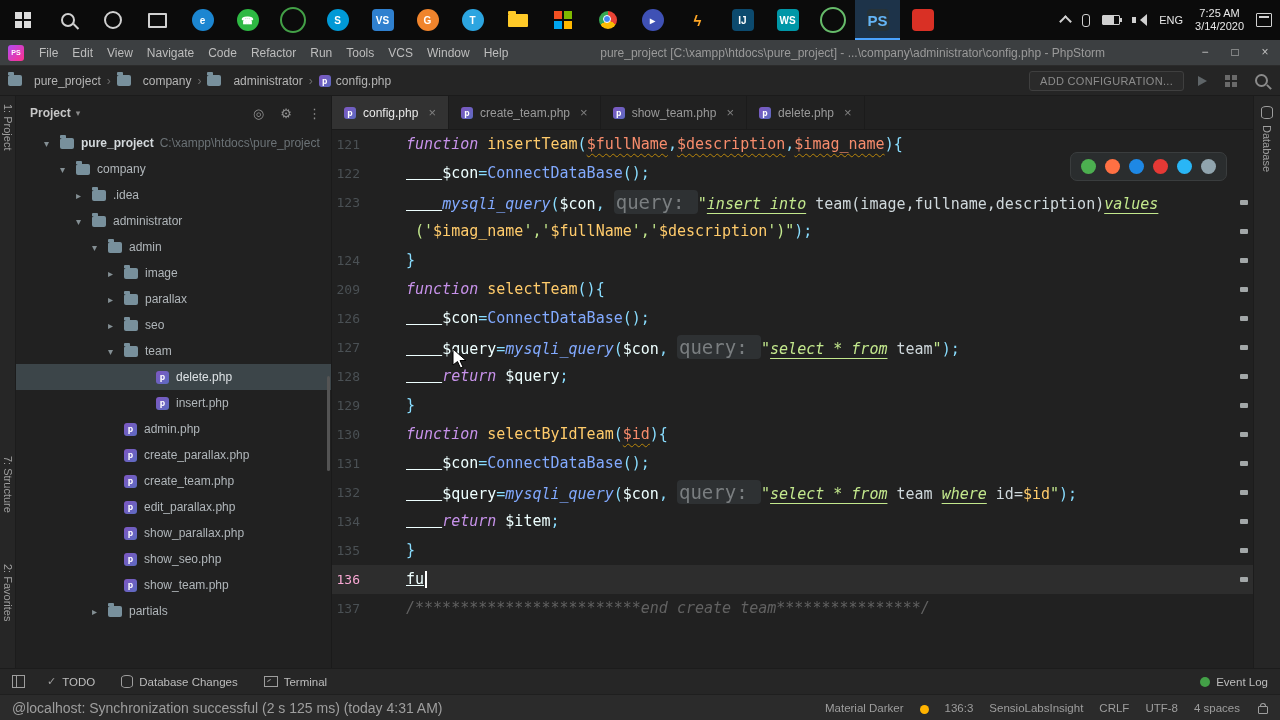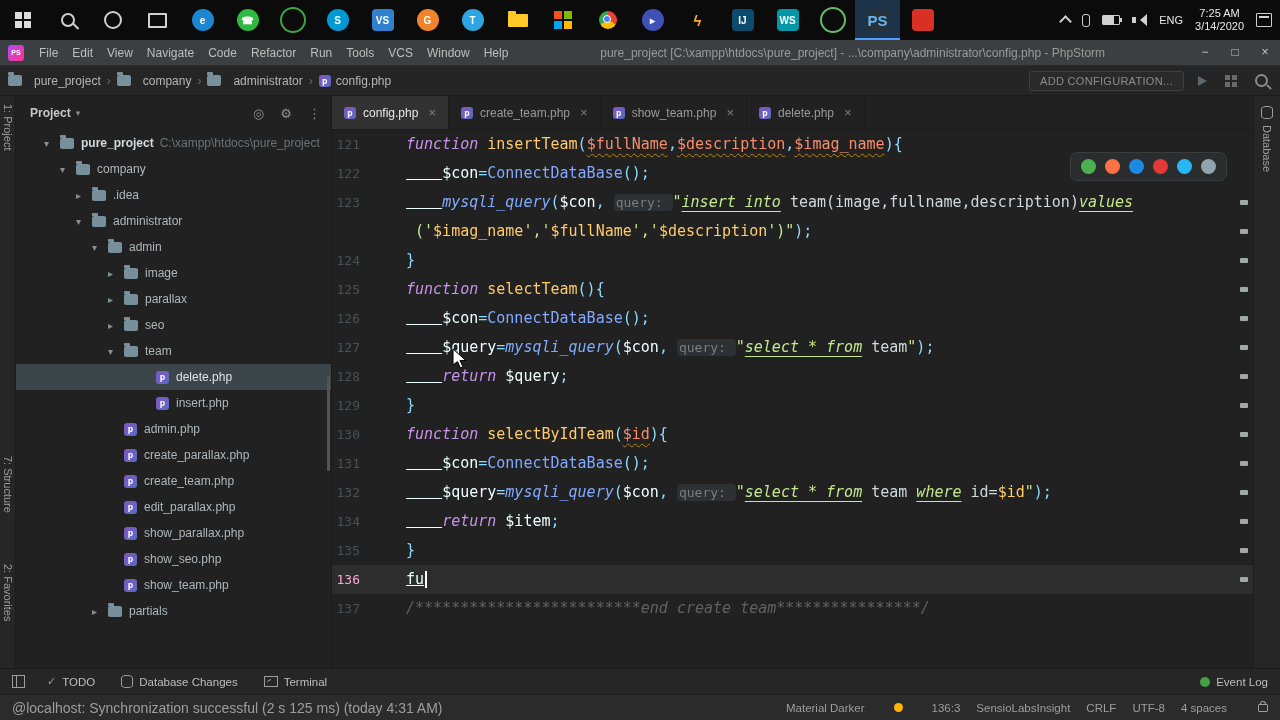--- a/index.html
+++ b/index.html
@@ -100,21 +100,21 @@
   .sg-fn{color:#FFCB6B;}
   .sg-pa{color:#F78C6C;text-decoration:underline wavy #b8860b;text-decoration-thickness:1px;text-underline-offset:4px;}
   .sg-va{color:#EEFFFF;}
   .sg-ca{color:#82AAFF;}
   .sg-cai{color:#82AAFF;font-style:italic;}
   .sg-pu{color:#89DDFF;}
   .sg-st{color:#C3E88D;}
   .sg-sq{color:#C3E88D;font-style:italic;text-decoration:underline;text-underline-offset:4px;}
   .sg-si{color:#CFD8DC;}
   .sg-sv{color:#FFCB6B;}
-  .sg-hint{color:#7a7e80;background:#2e3133;border-radius:4px;padding:1px 2px;font-size:13px;text-align:right;}
+  .sg-hint{color:#7a7e80;background:#2e3133;border-radius:4px;padding:1px 2px;font-size:19px;text-align:right;}
   .sg-cm{color:#616161;font-style:italic;}
   .sg-tx{color:#EEFFFF;text-decoration:underline;}
   .caret{display:inline-block;width:2px;height:17px;background:#fff;vertical-align:text-bottom;margin-left:1px;}
   .browsers{position:absolute;top:56px;right:26px;display:flex;gap:9px;padding:6px 10px;background:#2a2d2e;border:1px solid #3a3d3e;border-radius:7px;}
   .bicon{width:15px;height:15px;border-radius:50%;}
   .marks{position:absolute;right:5px;top:104px;}
   .mark{width:8px;height:5px;background:#b9bec0;border-radius:1px;margin-bottom:24px;opacity:.85;}
   
   .bottombar{height:26px;background:#262626;border-top:1px solid #1c1c1c;box-sizing:border-box;display:flex;align-items:center;padding:0 12px;gap:22px;}
   .bb-left{display:flex;gap:26px;}
@@ -123,21 +123,21 @@
   .bb-ic{color:#9e9e9e;font-size:11px;display:inline-flex;}
   .bb-switch{width:11px;height:11px;border:1px solid #9e9e9e;background:linear-gradient(#9e9e9e,#9e9e9e) 3px 0/1px 100% no-repeat;}
   .bb-db{width:10px;height:11px;border:1px solid #9e9e9e;border-radius:5px/3px;}
   .bb-terminal{width:12px;height:9px;border:1px solid #9e9e9e;position:relative;}
   .bb-terminal::after{content:'';position:absolute;left:2px;top:3px;width:4px;height:1px;background:#9e9e9e;transform:rotate(-35deg);}
   .bb-right{margin-left:auto;display:flex;align-items:center;gap:6px;}
   .evt-dot{width:10px;height:10px;border-radius:50%;background:#43A047;}
   
   .statusbar{height:26px;background:#2b2b2b;border-top:1px solid #1f1f1f;box-sizing:border-box;display:flex;align-items:center;padding:0 12px;}
   .st-msg{font-size:14px;color:#9e9e9e;flex:1;white-space:nowrap;overflow:hidden;}
-  .st-right{display:flex;align-items:center;gap:29px;}
+  .st-right{display:flex;align-items:flex-end;gap:16px;}
   .st-item{font-size:11.5px;color:#9e9e9e;white-space:nowrap;}
   .st-items{display:flex;gap:16px;}
   .theme-dot{width:9px;height:9px;border-radius:50%;background:#FFB300;}
   .ic-lock{width:8px;height:6px;border:1px solid #9e9e9e;border-radius:1px;position:relative;margin-left:2px;}
   .ic-lock::before{content:'';position:absolute;top:-4px;left:1px;width:4px;height:3px;border:1px solid #9e9e9e;border-bottom:none;border-radius:3px 3px 0 0;}
   .cursor{position:absolute;left:452px;top:348px;z-index:99;}
 </style>
 </head>
 <body>
 
@@ -426,21 +426,21 @@
           <span class="tab-label">delete.php</span>
           <span class="tab-close">×</span>
         </div>
       </div>
     <div id="code-lines" class="code">
         <div class="crow"><span class="ln">121</span><span class="ct"><span class="sg-kw">function </span><span class="sg-fn">insertTeam</span><span class="sg-pu">(</span><span class="sg-pa">$fullName</span><span class="sg-pu">,</span><span class="sg-pa">$description</span><span class="sg-pu">,</span><span class="sg-pa">$imag_name</span><span class="sg-pu">){</span></span></div>
         <div class="crow"><span class="ln">122</span><span class="ct"><span class="sg-tx">    </span><span class="sg-va">$con</span><span class="sg-pu">=</span><span class="sg-ca">ConnectDataBase</span><span class="sg-pu">();</span></span></div>
         <div class="crow"><span class="ln">123</span><span class="ct"><span class="sg-tx">    </span><span class="sg-cai">mysqli_query</span><span class="sg-pu">(</span><span class="sg-va">$con</span><span class="sg-pu">, </span><span class="sg-hint">query: </span><span class="sg-st">"</span><span class="sg-sq">insert into</span><span class="sg-st"> </span><span class="sg-si">team(image,fullname,description)</span><span class="sg-sq">values</span></span></div>
         <div class="crow"><span class="ln"></span><span class="ct"><span class="sg-st"> ('</span><span class="sg-sv">$imag_name</span><span class="sg-st">','</span><span class="sg-sv">$fullName</span><span class="sg-st">','</span><span class="sg-sv">$description</span><span class="sg-st">')"</span><span class="sg-pu">);</span></span></div>
         <div class="crow"><span class="ln">124</span><span class="ct"><span class="sg-pu">}</span></span></div>
-        <div class="crow"><span class="ln">125</span><span class="ct"><span class="sg-kw">function </span><span class="sg-fn">selectTeam</span><span class="sg-pu">(){</span></span></div>
+        <div class="crow"><span class="ln">209</span><span class="ct"><span class="sg-kw">function </span><span class="sg-fn">selectTeam</span><span class="sg-pu">(){</span></span></div>
         <div class="crow"><span class="ln">126</span><span class="ct"><span class="sg-tx">    </span><span class="sg-va">$con</span><span class="sg-pu">=</span><span class="sg-ca">ConnectDataBase</span><span class="sg-pu">();</span></span></div>
         <div class="crow"><span class="ln">127</span><span class="ct"><span class="sg-tx">    </span><span class="sg-va">$query</span><span class="sg-pu">=</span><span class="sg-cai">mysqli_query</span><span class="sg-pu">(</span><span class="sg-va">$con</span><span class="sg-pu">, </span><span class="sg-hint">query: </span><span class="sg-st">"</span><span class="sg-sq">select * from</span><span class="sg-st"> </span><span class="sg-si">team</span><span class="sg-st">"</span><span class="sg-pu">);</span></span></div>
         <div class="crow"><span class="ln">128</span><span class="ct"><span class="sg-tx">    </span><span class="sg-kw">return </span><span class="sg-va">$query</span><span class="sg-pu">;</span></span></div>
         <div class="crow"><span class="ln">129</span><span class="ct"><span class="sg-pu">}</span></span></div>
         <div class="crow"><span class="ln">130</span><span class="ct"><span class="sg-kw">function </span><span class="sg-fn">selectByIdTeam</span><span class="sg-pu">(</span><span class="sg-pa">$id</span><span class="sg-pu">){</span></span></div>
         <div class="crow"><span class="ln">131</span><span class="ct"><span class="sg-tx">    </span><span class="sg-va">$con</span><span class="sg-pu">=</span><span class="sg-ca">ConnectDataBase</span><span class="sg-pu">();</span></span></div>
         <div class="crow"><span class="ln">132</span><span class="ct"><span class="sg-tx">    </span><span class="sg-va">$query</span><span class="sg-pu">=</span><span class="sg-cai">mysqli_query</span><span class="sg-pu">(</span><span class="sg-va">$con</span><span class="sg-pu">, </span><span class="sg-hint">query: </span><span class="sg-st">"</span><span class="sg-sq">select * from</span><span class="sg-st"> </span><span class="sg-si">team</span><span class="sg-st"> </span><span class="sg-sq">where</span><span class="sg-st"> </span><span class="sg-si">id=</span><span class="sg-sv">$id</span><span class="sg-st">"</span><span class="sg-pu">);</span></span></div>
         <div class="crow"><span class="ln">134</span><span class="ct"><span class="sg-tx">    </span><span class="sg-kw">return </span><span class="sg-va">$item</span><span class="sg-pu">;</span></span></div>
         <div class="crow"><span class="ln">135</span><span class="ct"><span class="sg-pu">}</span></span></div>
         <div class="crow current"><span class="ln">136</span><span class="ct"><span class="sg-tx">fu</span><span class="caret"></span></span></div>

